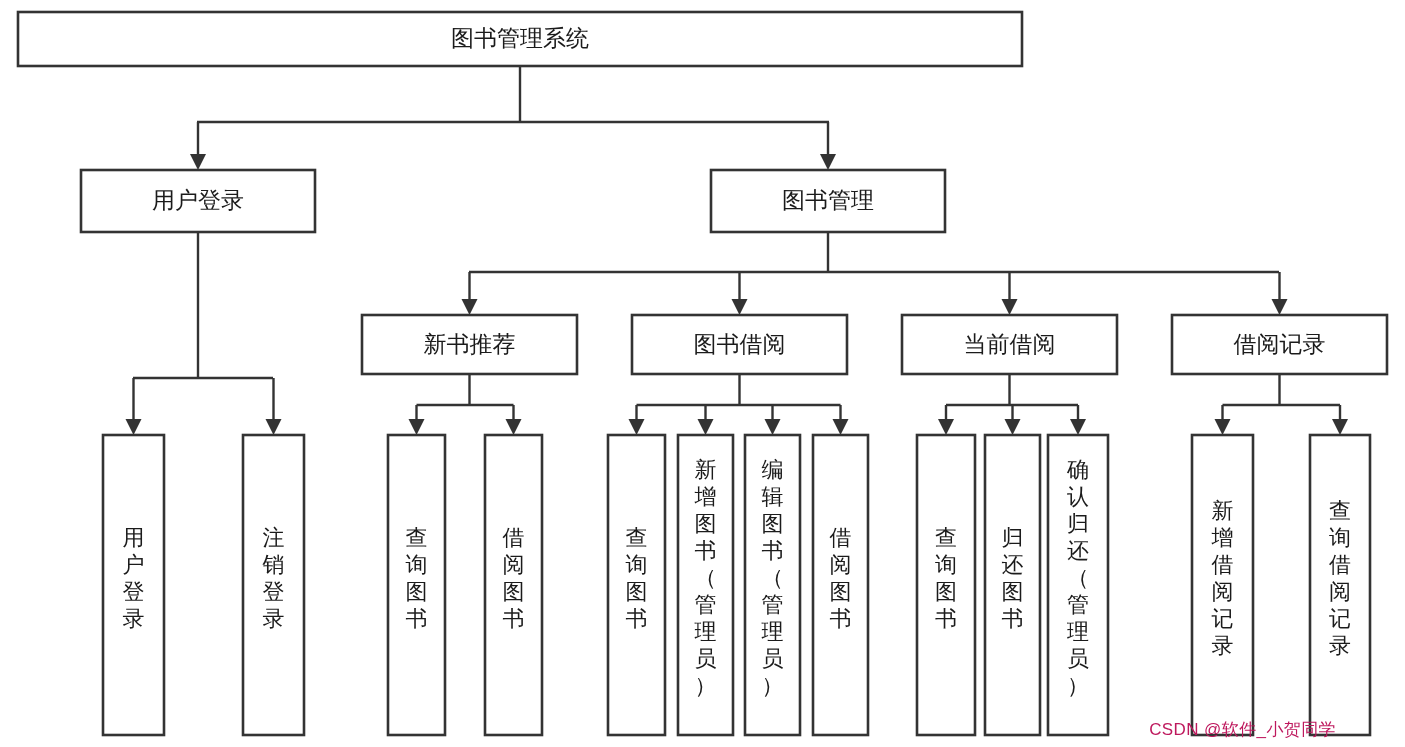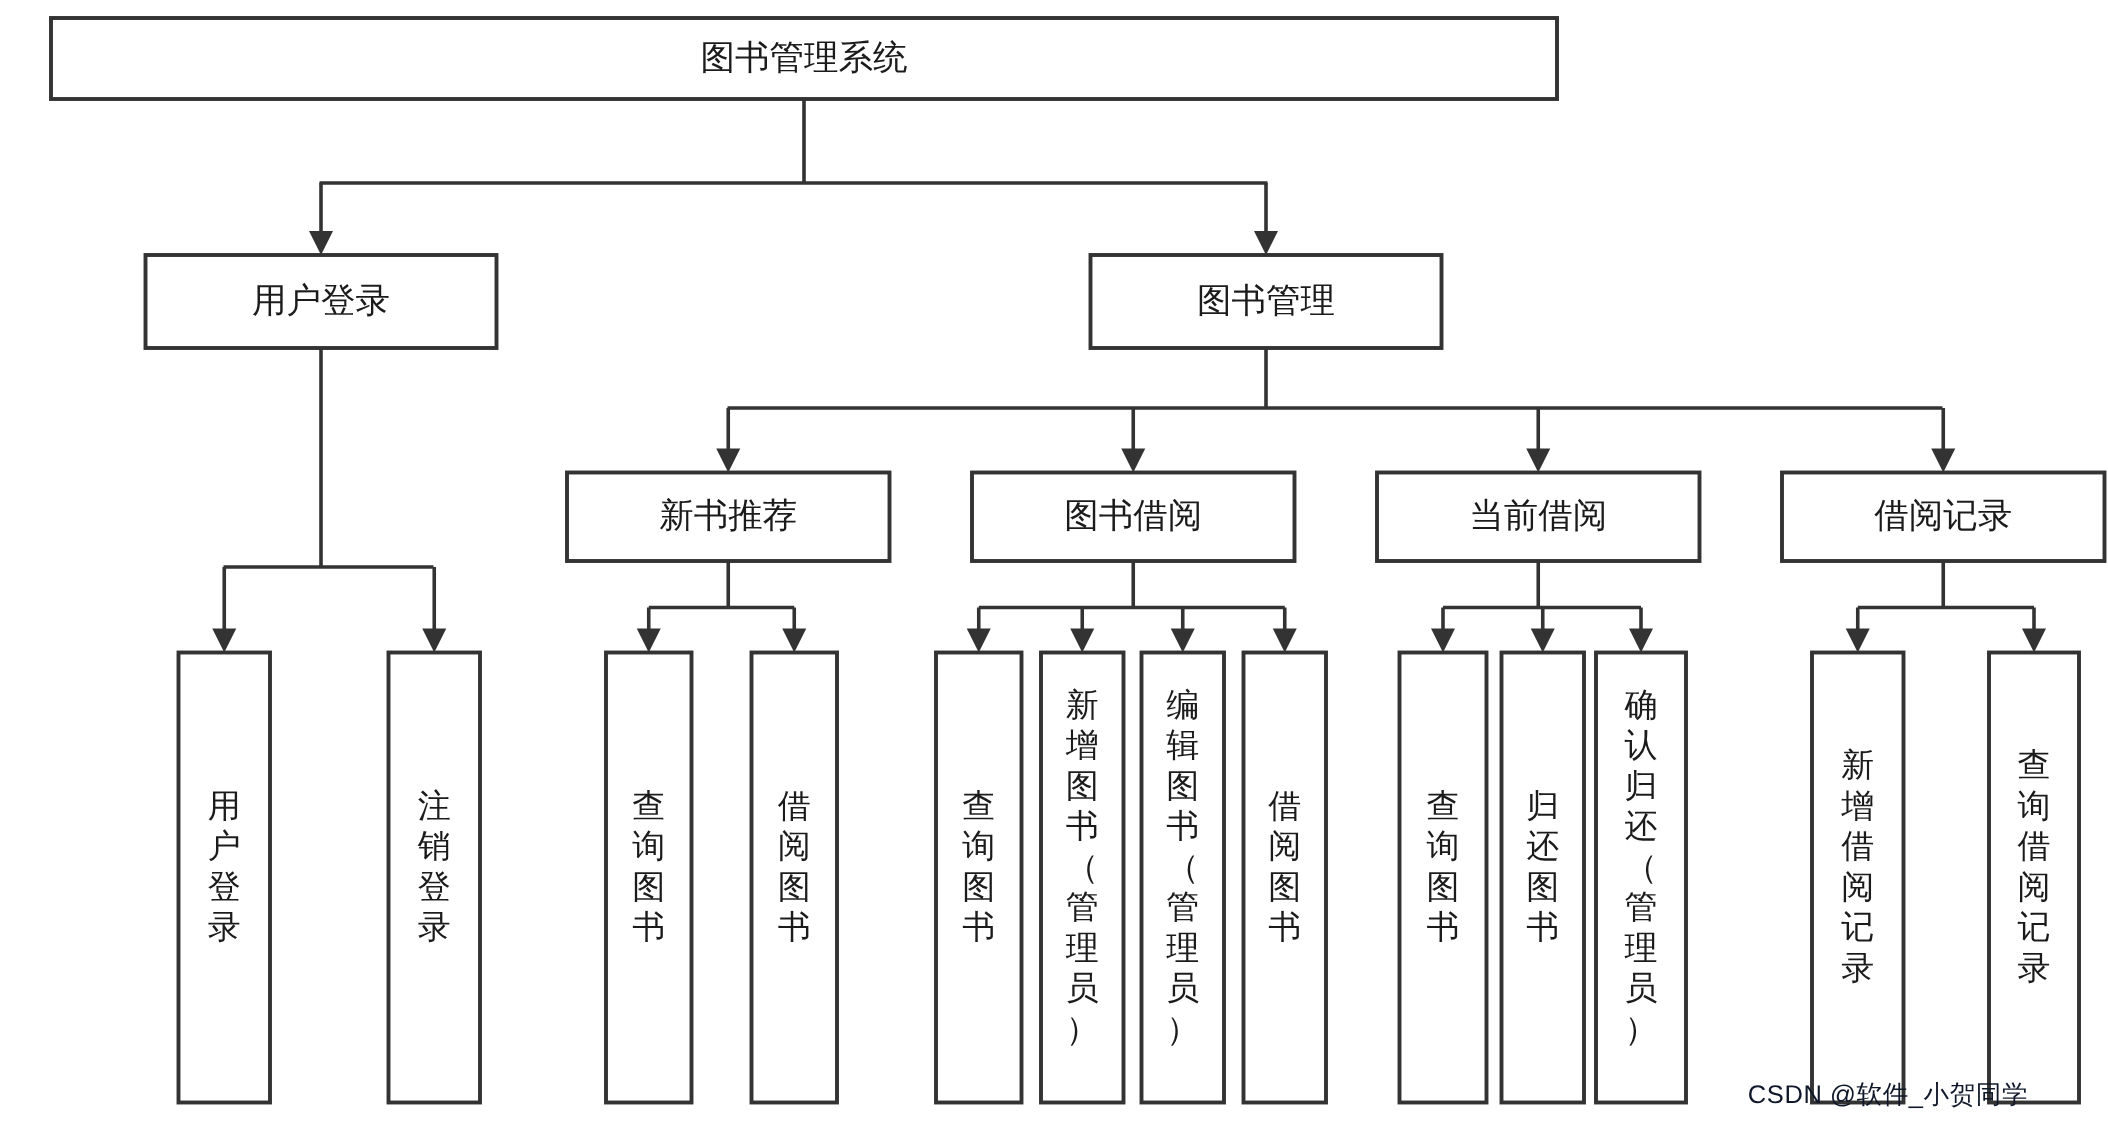--- a/index.html
+++ b/index.html
@@ -9,21 +9,21 @@
   }
   body {
     width: 1405px;
     height: 747px;
     font-family: "Liberation Sans", "DejaVu Sans", sans-serif;
     overflow: hidden;
     position: relative;
   }
   #diagram-root {
     position: absolute;
-    left: 16px;
+    left: 0;
     top: 0;
     width: 1348px;
     height: 747px;
   }
   svg.canvas {
     display: block;
     width: 1405px;
     height: 747px;
   }
   .node-box {
@@ -53,21 +53,21 @@
     font-size: 22px;
     fill: #1b1b1b;
     text-anchor: middle;
   }
   .watermark {
     position: absolute;
     right: 12px;
     bottom: 6px;
     font-family: "Liberation Sans", "DejaVu Sans", sans-serif;
     font-size: 17px;
-    color: #0f172a;
+    color: #be185d;
     letter-spacing: 0.4px;
     white-space: nowrap;
     user-select: none;
   }
 </style>
 </head>
 <body>
 
 <div id="diagram-root">
   <svg class="canvas" viewBox="0 0 1405 747">

